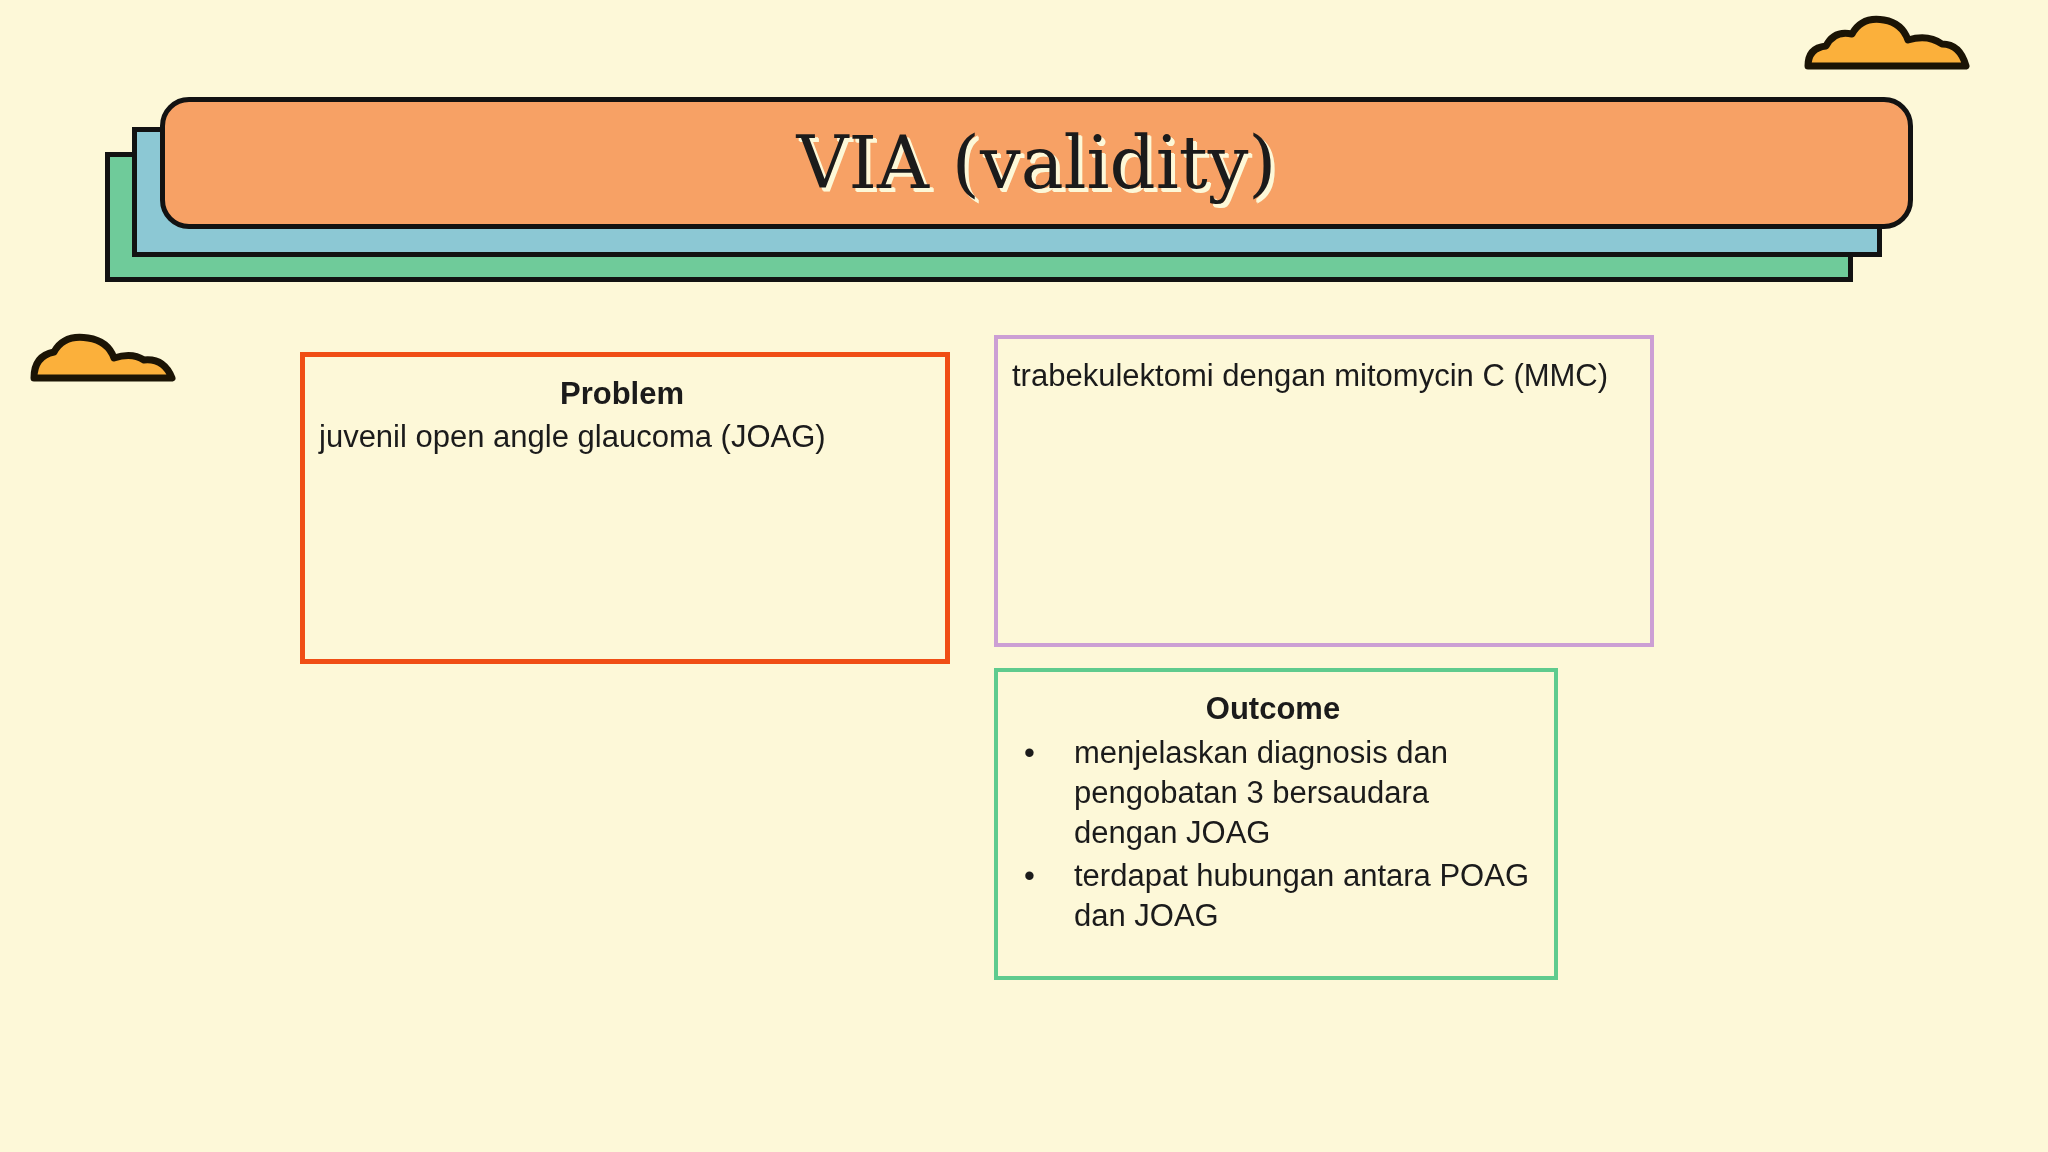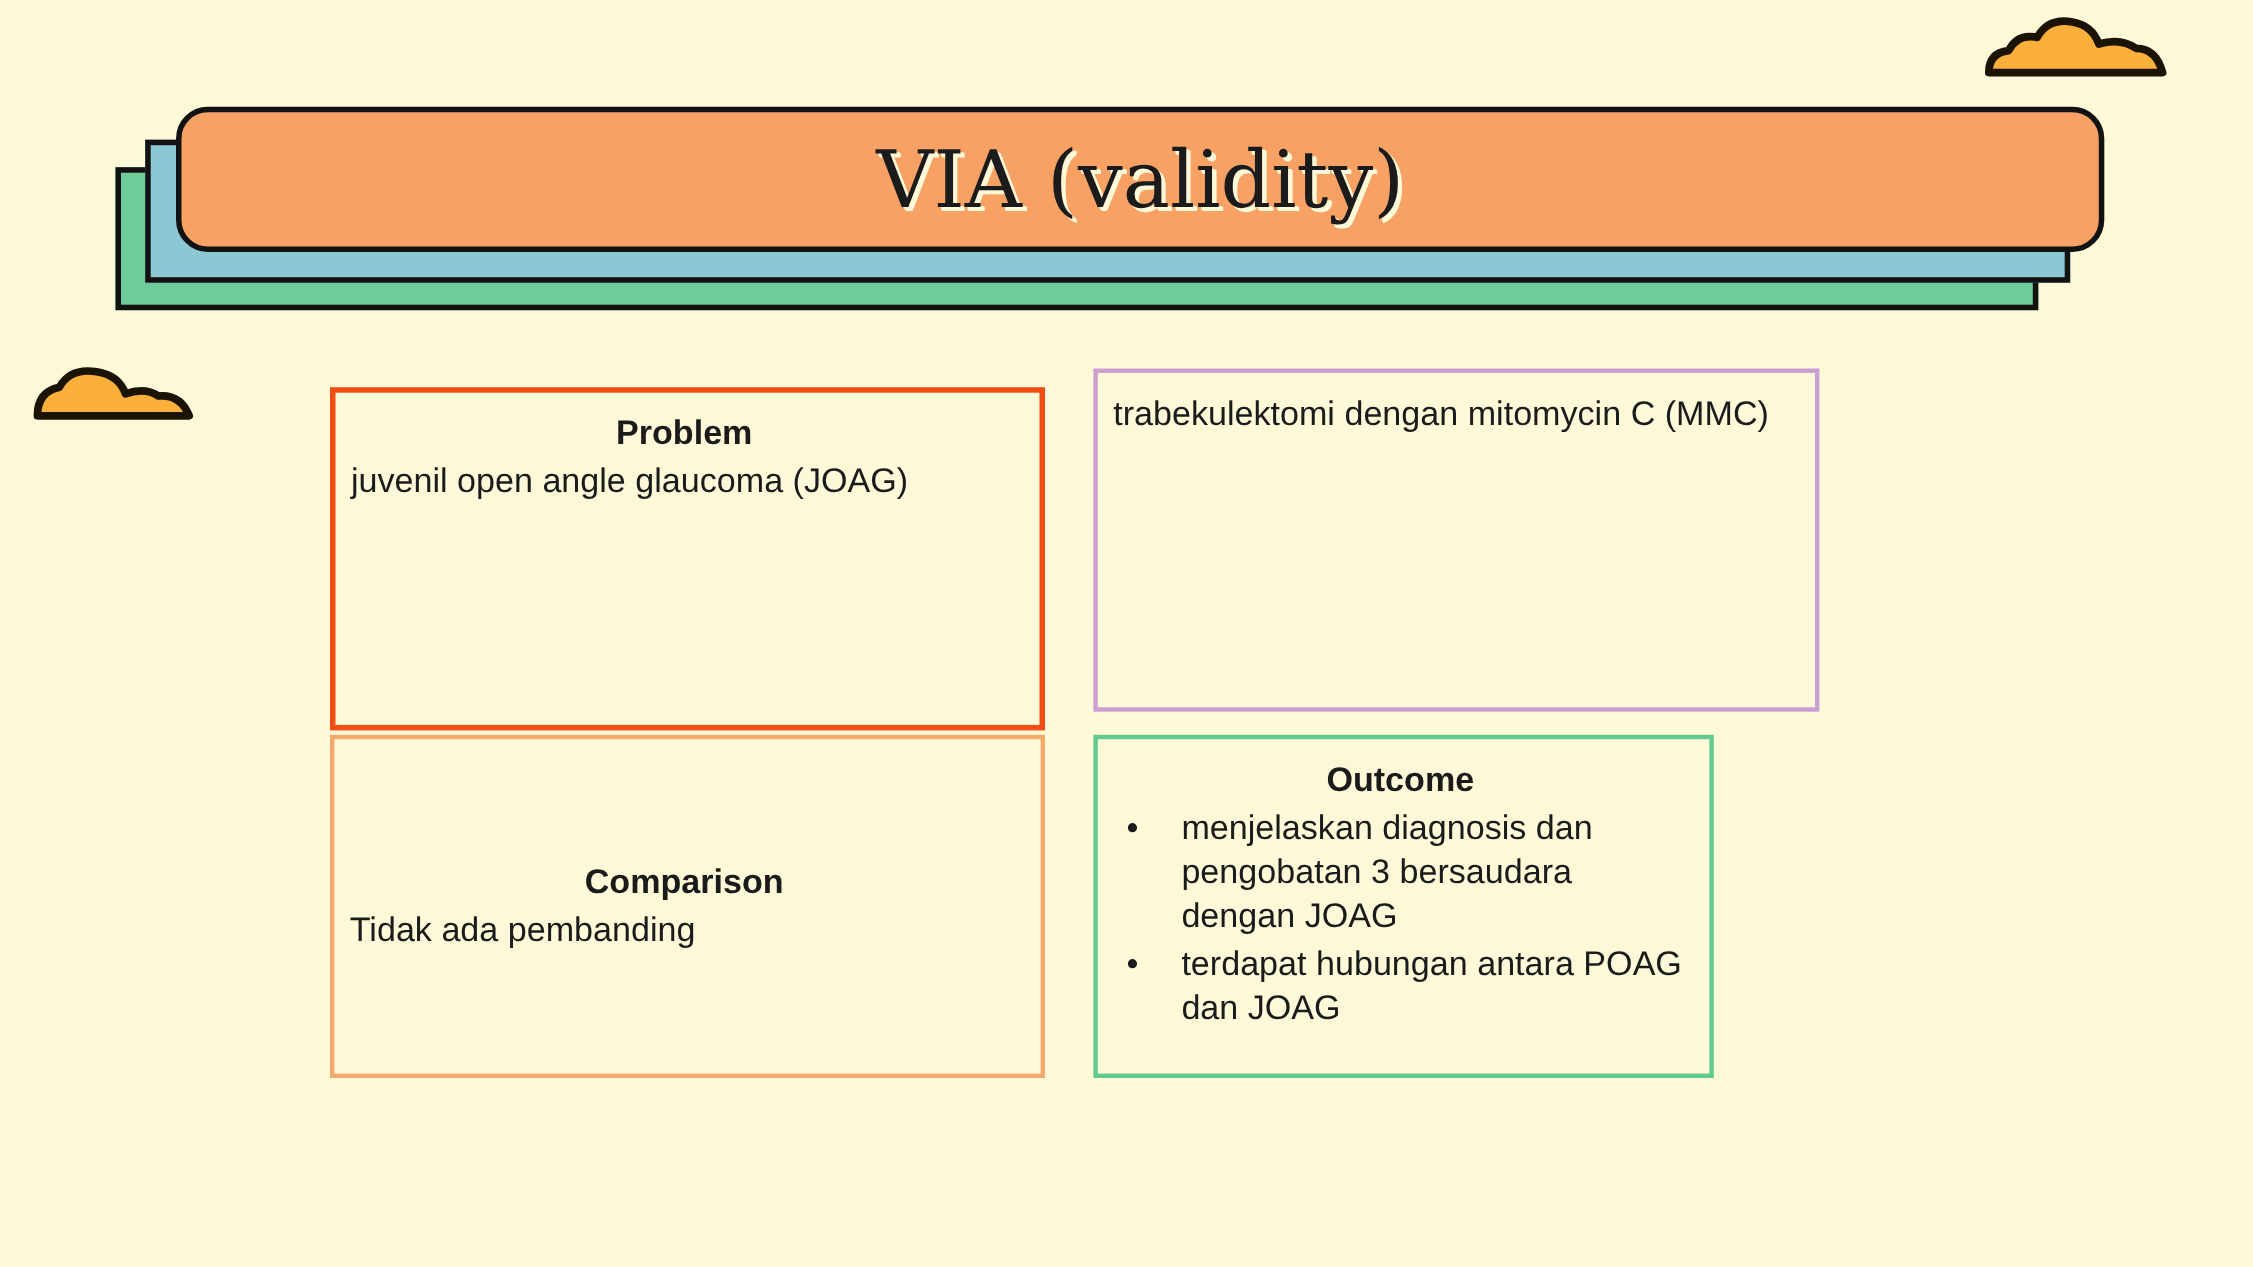--- a/index.html
+++ b/index.html
@@ -183,24 +183,20 @@
 
   <div class="pico-box box-problem">
     <div class="box-title">Problem</div>
     <div class="box-body">juvenil open angle glaucoma (JOAG)</div>
   </div>
 
   <div class="pico-box box-intervension">
     <div class="box-body">trabekulektomi dengan mitomycin C (MMC)</div>
   </div>
 
-  <div class="pico-box box-comparison">
-    <div class="box-title">Comparison</div>
-    <div class="box-body">Tidak ada pembanding</div>
-  </div>
 
   <div class="pico-box box-outcome">
     <div class="box-title">Outcome</div>
     <ul class="bullet-list">
       <li class="bullet-item">
         <span class="bullet-dot">•</span>
         <span>menjelaskan diagnosis dan pengobatan 3 bersaudara dengan JOAG</span>
       </li>
       <li class="bullet-item">
         <span class="bullet-dot">•</span>

